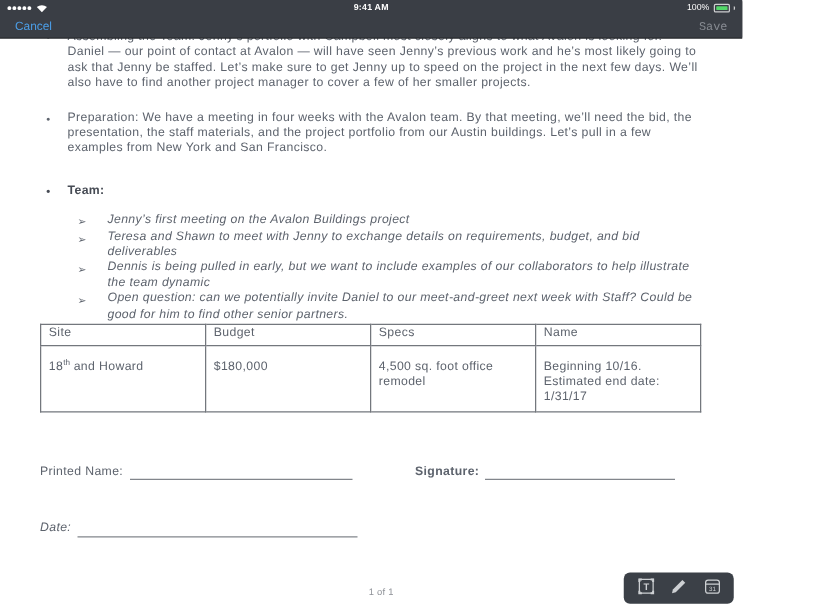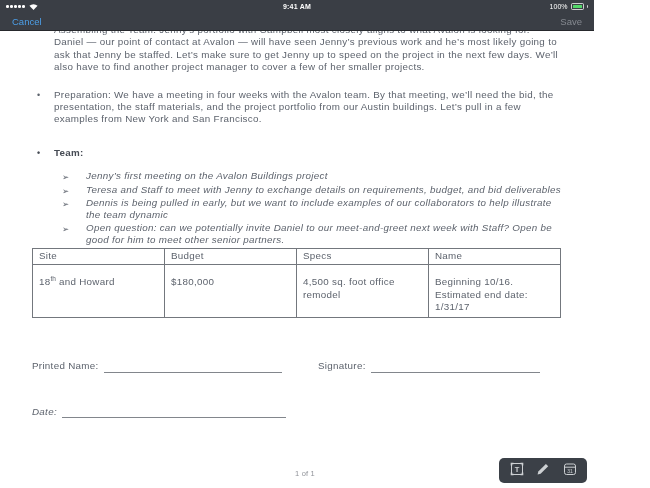--- a/index.html
+++ b/index.html
@@ -23,21 +23,21 @@
     font-size:7px; font-weight:bold; letter-spacing:.2px; color:#fff;
   }
   .status-right { margin-left:auto; display:flex; align-items:center; gap:3px; z-index:1; font-size:7px; color:#fff; }
   .batt { width:13px; height:6.5px; border:1px solid rgba(255,255,255,.75); border-radius:1.5px; padding:1px; display:flex; }
   .batt-fill { flex:1; border-radius:.5px; }
   .batt-tip { width:1.5px; height:3px; background:rgba(255,255,255,.75); border-radius:0 1px 1px 0; align-self:center; }
 
   .nav-row { height:17px; display:flex; align-items:center; justify-content:space-between; padding:0 12px; }
   .nav-btn { background:none; border:none; padding:0; font-family:inherit; font-size:9.5px; cursor:pointer; }
   .nav-cancel { color:#4c9fe8; }
-  .nav-save { color:#868a91; }
+  .nav-save { color:#868a91;font-family:Liberation Mono, monospace; }
 
   
   .doc {
     position:absolute; top:24px; left:0; right:0; z-index:1;
     padding:0 33px 0 32px;
     color:#5d636d; font-size:9.8px; line-height:12.4px; letter-spacing:.3px;
   }
   .para { display:flex; }
   .p1 { margin-bottom:15px; }
   .p2 { margin-bottom:21px; }
@@ -55,21 +55,21 @@
   .doc-table { width:100%; border-collapse:collapse; margin-top:1px; table-layout:fixed; }
   .doc-table th, .doc-table td { border:1px solid #73777d; font-weight:normal; text-align:left; }
   .doc-table th { padding:1px 6px 2px; height:15px; width:25%; }
   .doc-table td { padding:11px 6px 4px; height:49px; vertical-align:top; }
   .doc-table sup { font-size:6.5px; vertical-align:super; line-height:0; letter-spacing:0; }
 
   
   .sig-row { display:flex; margin-top:42px; }
   .sig-item { display:flex; align-items:flex-end; }
   .sig-pn { width:250px; }
-  .sig-sg { margin-left:36px; flex:1; margin-right:21px; }
+  .sig-sg { margin-left:50px; flex:1; margin-right:21px;font-weight:bold; }
   .sig-label { white-space:nowrap; padding-right:5px; }
   .sig-line { flex:1; border-bottom:1px solid #82868c; height:11px; }
   .date-row { margin-top:33px;font-style:italic; }
   .sig-dt { width:254px; }
 
   
   .page-indicator {
     position:absolute; left:16px; right:0; bottom:10px; text-align:center;
     font-size:7.5px; color:#8f9298; letter-spacing:.2px; z-index:3;
   }
@@ -135,29 +135,29 @@
       <span class="b-text">Team:</span>
     </div>
 
     <div class="sublist">
       <div class="sub">
         <span class="arr">➢</span>
         <span class="s-text">Jenny’s first meeting on the Avalon Buildings project</span>
       </div>
       <div class="sub">
         <span class="arr">➢</span>
-        <span class="s-text">Teresa and Staff to meet with Jenny to exchange details on requirements, budget, and bid deliverables</span>
+        <span class="s-text">Teresa and Shawn to meet with Jenny to exchange details on requirements, budget, and bid deliverables</span>
       </div>
       <div class="sub">
         <span class="arr">➢</span>
         <span class="s-text">Dennis is being pulled in early, but we want to include examples of our collaborators to help illustrate the team dynamic</span>
       </div>
       <div class="sub">
         <span class="arr">➢</span>
-        <span class="s-text">Open question: can we potentially invite Daniel to our meet-and-greet next week with Staff? Open be good for him to meet other senior partners.</span>
+        <span class="s-text">Open question: can we potentially invite Daniel to our meet-and-greet next week with Staff? Could be good for him to find other senior partners.</span>
       </div>
     </div>
 
     <table class="doc-table">
       <thead>
         <tr>
           <th>Site</th>
           <th>Budget</th>
           <th>Specs</th>
           <th>Name</th>

